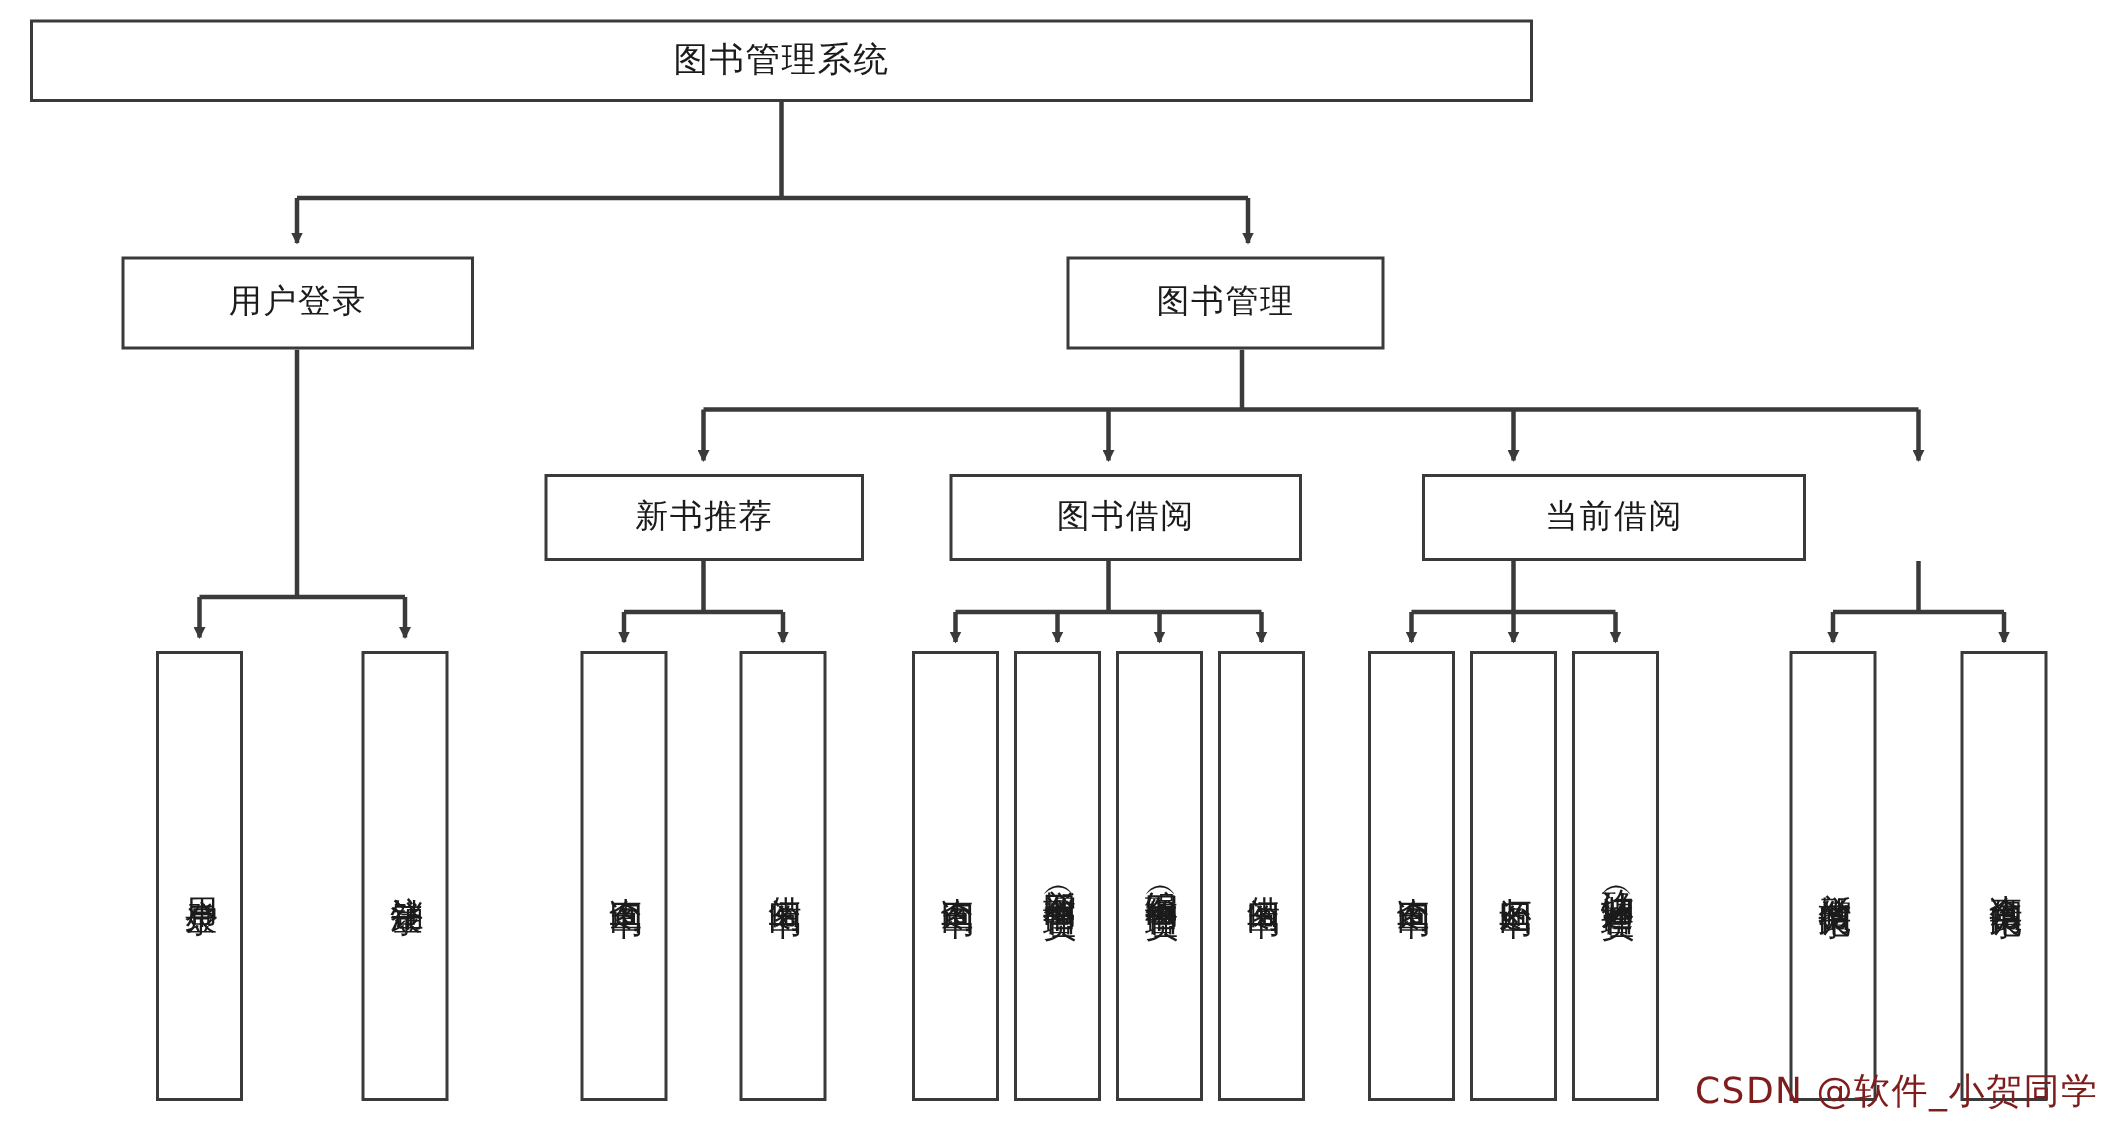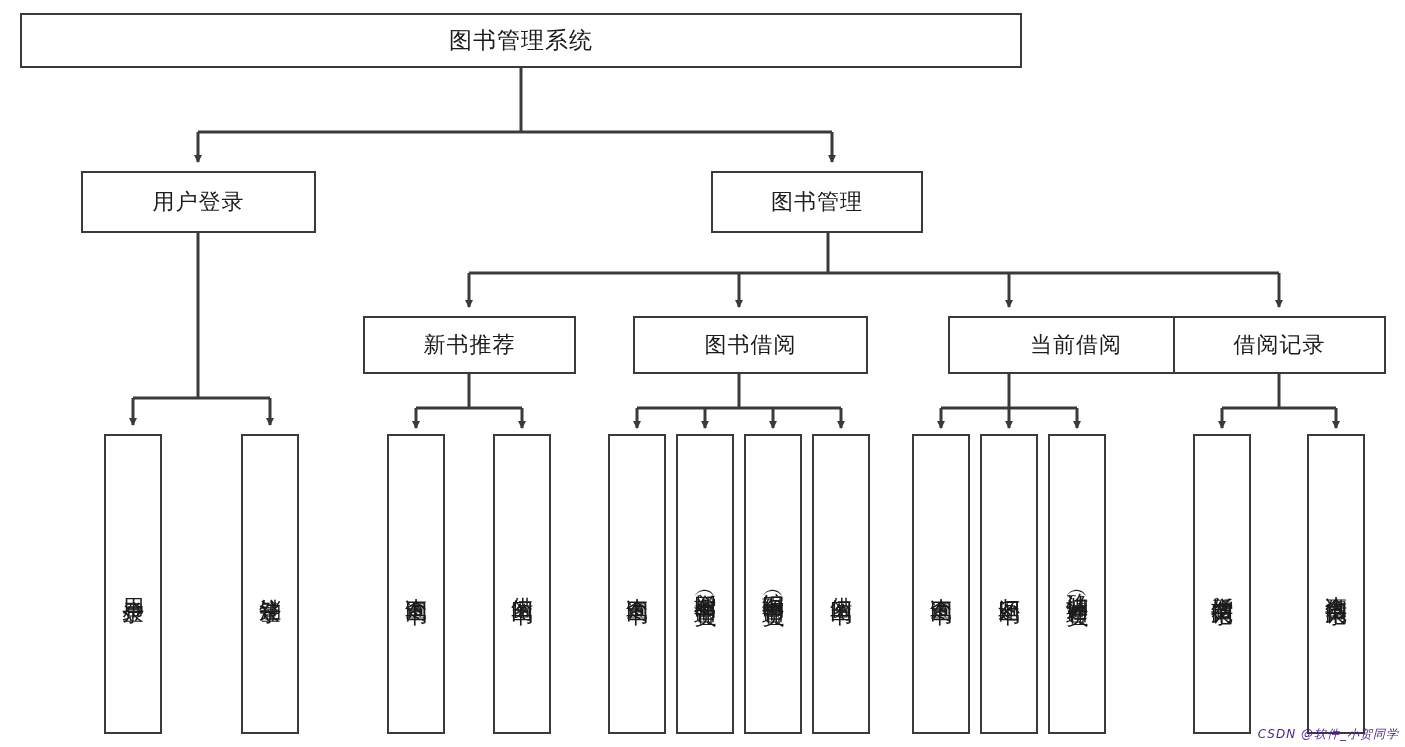--- a/index.html
+++ b/index.html
@@ -44,26 +44,25 @@
   .node.vert .vtext{
     writing-mode:vertical-rl;
     text-orientation:upright;
     display:block;
     text-align:center;
   }
   .watermark{
     position:absolute;
     right:6px;
     bottom:4px;
-    font-size:12px;
-    color:#4c1d95;
+    font-size:24px;
+    color:#7f1d1d;
     letter-spacing:1px;
     white-space:nowrap;
     pointer-events:none;
-    font-style:italic;
   }
 </style>
 </head>
 <body>
 
 <div id="stage">
 
   <svg id="wires" viewBox="0 0 1405 747" xmlns="http://www.w3.org/2000/svg">
     <defs>
       <marker id="arrow" viewBox="0 0 12 12" refX="10.5" refY="6" markerWidth="8" markerHeight="8" orient="auto-start-reverse" markerUnits="userSpaceOnUse">
@@ -127,23 +126,20 @@
 
   <div class="node horiz" style="left:363px;top:316px;width:213px;height:58px;">
     <span>新书推荐</span>
   </div>
   <div class="node horiz" style="left:633px;top:316px;width:235px;height:58px;">
     <span>图书借阅</span>
   </div>
   <div class="node horiz" style="left:903px;top:316px;width:256px;height:58px;margin-left:45px;">
     <span>当前借阅</span>
   </div>
-  <div class="node horiz" style="left:1173px;top:316px;width:213px;height:58px;">
-    <span>借阅记录</span>
-  </div>
 
   <div class="node vert" style="left:104px;top:434px;width:58px;height:300px;">
     <span class="vtext">用户登录</span>
   </div>
   <div class="node vert" style="left:241px;top:434px;width:58px;height:300px;">
     <span class="vtext">注销登录</span>
   </div>
 
   <div class="node vert" style="left:387px;top:434px;width:58px;height:300px;">
     <span class="vtext">查询图书</span>

